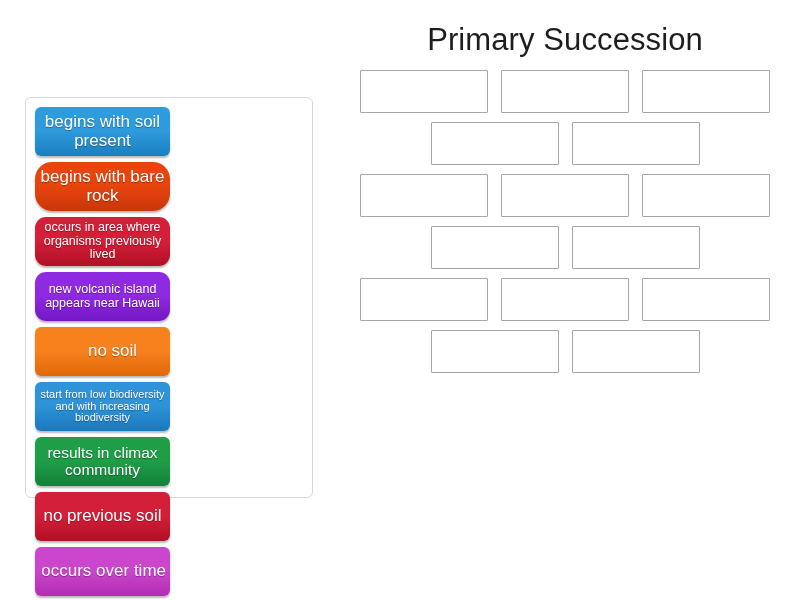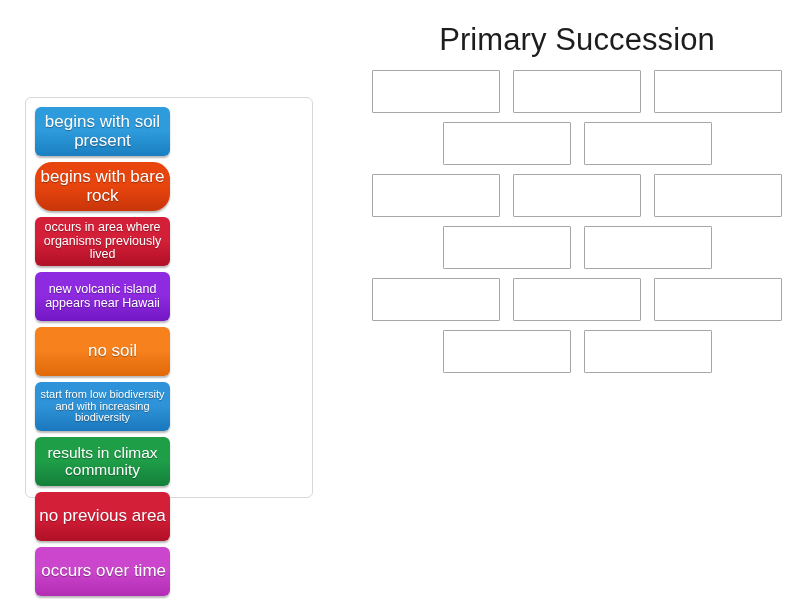--- a/index.html
+++ b/index.html
@@ -56,27 +56,27 @@
     overflow: hidden;
     cursor: move;
     user-select: none;
   }
 
   .tile span { display: block; width: 100%; }
 
   
   .fs-xl { font-size: 17px; }
   .fs-lg { font-size: 15.5px; }
-  .fs-md { font-size: 12.5px; }
+  .fs-md { font-size: 12.5px; border-radius: 11px; }
   .fs-sm { font-size: 11px; }
 
   
   #categories {
     position: absolute;
-    left: 357px;
+    left: 345px;
     top: 22px;
     width: 440px;
     height: 560px;
   }
 
   .category { margin-bottom: 8px; }
 
   .cat-title {
     font-size: 31px;
     font-weight: 400;
@@ -127,21 +127,21 @@
         <div class="tile fs-xl" style="background: linear-gradient(rgb(246, 129, 29) 0%, rgb(246, 129, 29) 48%, rgb(224, 104, 8) 100%); padding-left: 24px;">
           <span>no soil</span>
         </div>
         <div class="tile fs-sm" style="background: linear-gradient(rgb(46, 147, 216) 0%, rgb(46, 147, 216) 48%, rgb(26, 120, 189) 100%);">
           <span>start from low biodiversity and with increasing biodiversity</span>
         </div>
         <div class="tile fs-lg" style="background: linear-gradient(rgb(31, 158, 72) 0%, rgb(31, 158, 72) 48%, rgb(20, 128, 58) 100%);">
           <span>results in climax community</span>
         </div>
         <div class="tile fs-xl" style="background: linear-gradient(rgb(212, 31, 56) 0%, rgb(212, 31, 56) 48%, rgb(176, 16, 38) 100%);">
-          <span>no previous area</span>
+          <span>no previous soil</span>
         </div>
         <div class="tile fs-xl" style="background: linear-gradient(rgb(204, 69, 205) 0%, rgb(204, 69, 205) 48%, rgb(178, 45, 179) 100%); text-align: right;">
           <span>occurs over time</span>
         </div>
       </div>
   </div>
 
   <div id="categories">
       <div class="category">
         <div class="cat-title">Primary Succession</div>

